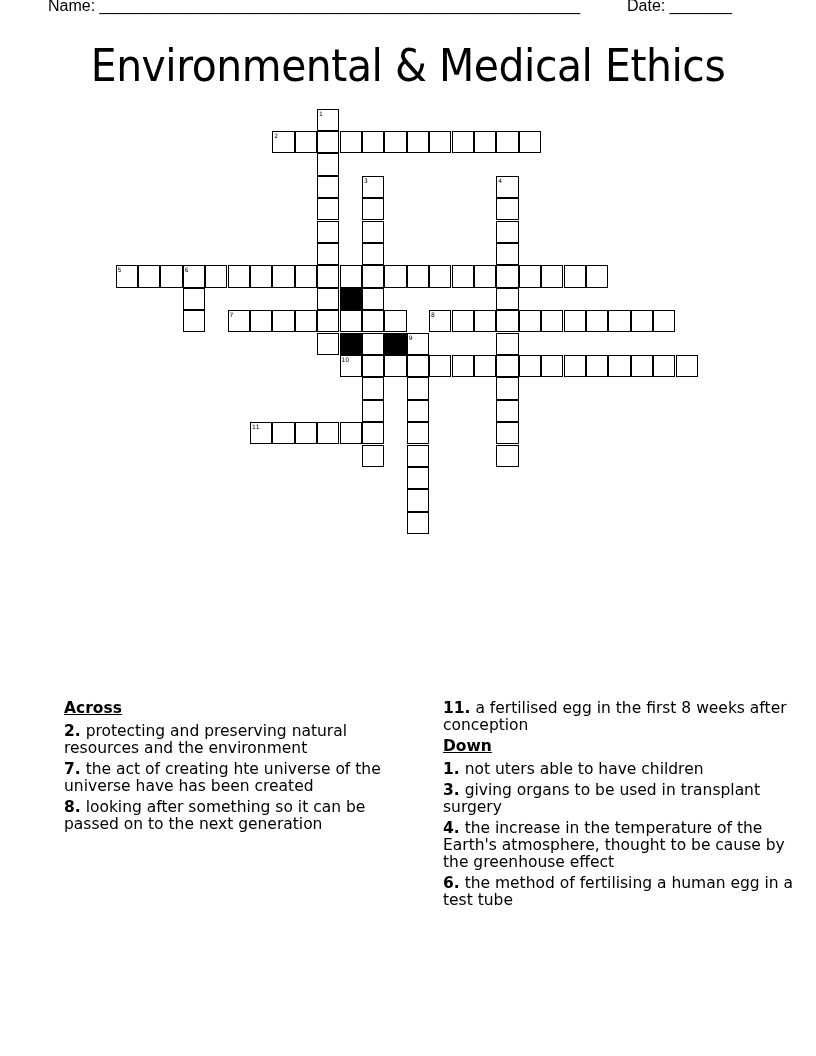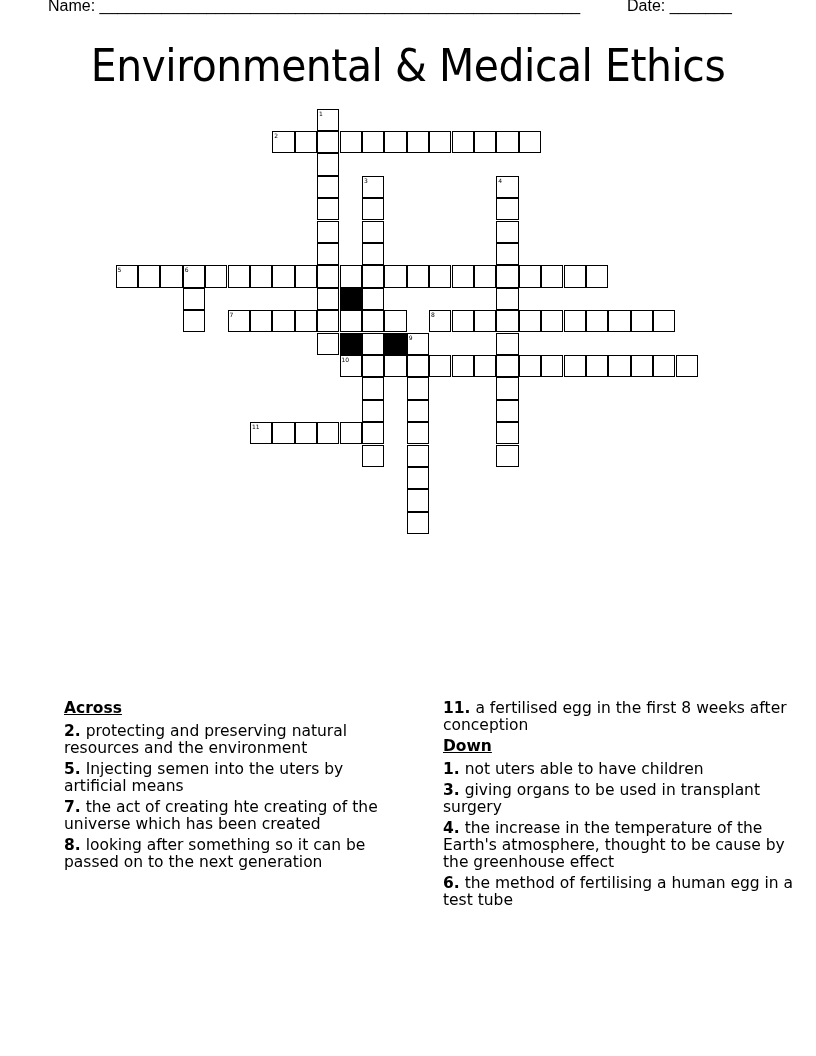--- a/index.html
+++ b/index.html
@@ -163,22 +163,21 @@
     <div class="cell" style="left: 317.6px; top: 422.6px;"></div>
     <div class="cell" style="left: 340px; top: 422.6px;"></div>
     <div class="cell black" style="left: 340px; top: 288.2px;"></div>
     <div class="cell black" style="left: 340px; top: 333px;"></div>
     <div class="cell black" style="left: 384.8px; top: 333px;"></div>
   </div>
 
 <div class="clues left">
   <span class="clue-heading">Across</span>
   <div class="clue"><b>2.</b> <span>protecting and preserving natural resources and the environment</span></div>
-  <div class="clue"><b>5.</b> <span>Injecting semen into the uters by artificial means</span></div>
-  <div class="clue"><b>7.</b> <span>the act of creating hte creating of the universe which has been created</span></div>
+  <div class="clue"><b>7.</b> <span>the act of creating hte universe of the universe have has been created</span></div>
   <div class="clue"><b>8.</b> <span>looking after something so it can be passed on to the next generation</span></div>
 </div>
 
 <div class="clues right">
   <div class="clue"><b>11.</b> <span>a fertilised egg in the first 8 weeks after conception</span></div>
   <span class="clue-heading">Down</span>
   <div class="clue"><b>1.</b> <span>not uters able to have children</span></div>
   <div class="clue"><b>3.</b> <span>giving organs to be used in transplant surgery</span></div>
   <div class="clue"><b>4.</b> <span>the increase in the temperature of the Earth's atmosphere, thought to be cause by the greenhouse effect</span></div>
   <div class="clue"><b>6.</b> <span>the method of fertilising a human egg in a test tube</span></div>

